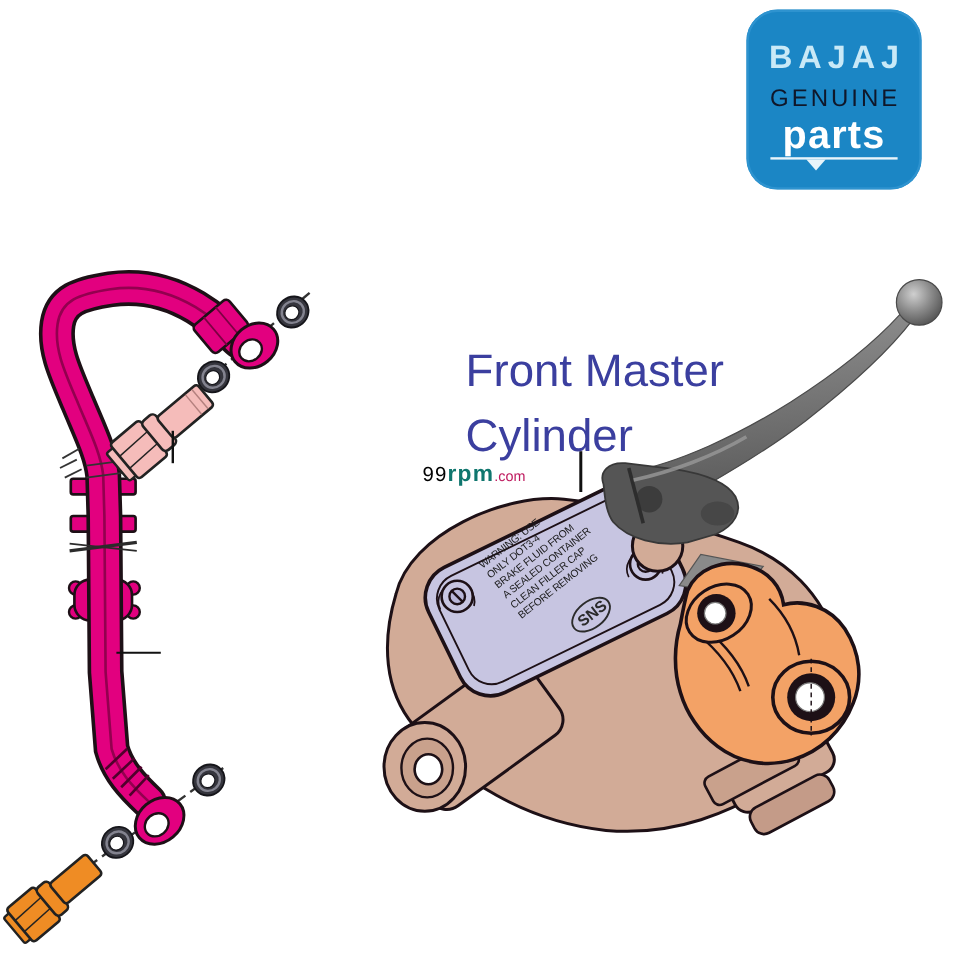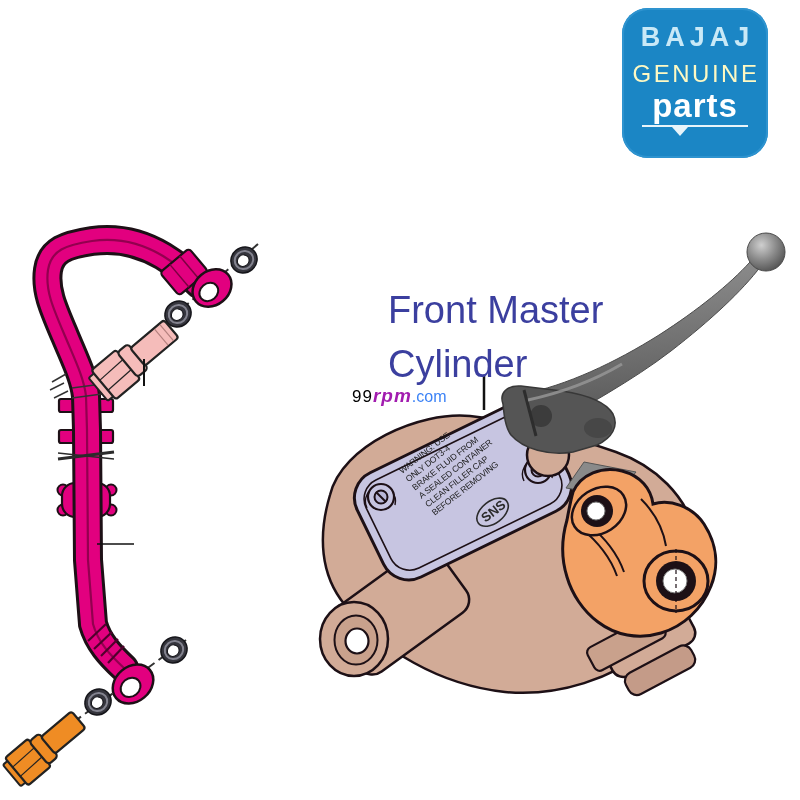--- a/index.html
+++ b/index.html
@@ -11,30 +11,30 @@
   
   .label{position:absolute;color:#3b3f9f;font-family:Liberation Sans, sans-serif;
          font-weight:400;white-space:pre-line;line-height:1.42;}
   .label-fmc{left:388px;top:284px;font-size:38px;}
   .label-banjo{left:132px;top:380px;font-size:37px;}
   .label-hose{left:136px;top:520px;font-size:37px;}
 
   
   .watermark{position:absolute;left:352px;top:385px;display:flex;align-items:baseline;}
   .wm-prefix{font-size:17px;color:#000000;letter-spacing:1px;}
-  .wm-name{font-size:19px;font-weight:bold;color:#a21caf;letter-spacing:1px;font-style:italic;}
-  .wm-suffix{font-size:16px;color:#3b82f6;}
+  .wm-name{font-size:19px;font-weight:bold;color:#0f766e;letter-spacing:1px;}
+  .wm-suffix{font-size:12px;color:#be185d;}
 
   
   .bajaj-logo{position:absolute;left:622px;top:8px;width:146px;height:150px;
               background:#1b86c5;border-radius:26px;display:flex;flex-direction:column;
               align-items:center;box-shadow:inset 0 0 0 2px #2e93cf;}
-  .bajaj-brand{margin-top:14px;color:#c9e9f7;font-size:27px;font-weight:bold;
+  .bajaj-brand{margin-top:25px;color:#c9e9f7;font-size:27px;font-weight:bold;
                letter-spacing:5px;padding-left:5px;}
-  .bajaj-genuine{margin-top:7px;color:#fef9c3;font-size:24px;letter-spacing:2.5px;padding-left:2px;}
+  .bajaj-genuine{margin-top:7px;color:#0f172a;font-size:20px;letter-spacing:2.5px;padding-left:2px;}
   .bajaj-parts{margin-top:1px;color:#ffffff;font-size:33px;font-weight:bold;letter-spacing:1px;line-height:1;}
   .bajaj-rule{position:relative;width:106px;height:2px;background:#e8f4fa;margin-top:3px;}
   .bajaj-tri{position:absolute;left:30px;top:2px;width:0;height:0;
              border-left:8px solid transparent;border-right:8px solid transparent;
              border-top:9px solid #e8f4fa;}
 </style>
 </head>
 <body>
 
 <div class="canvas">

